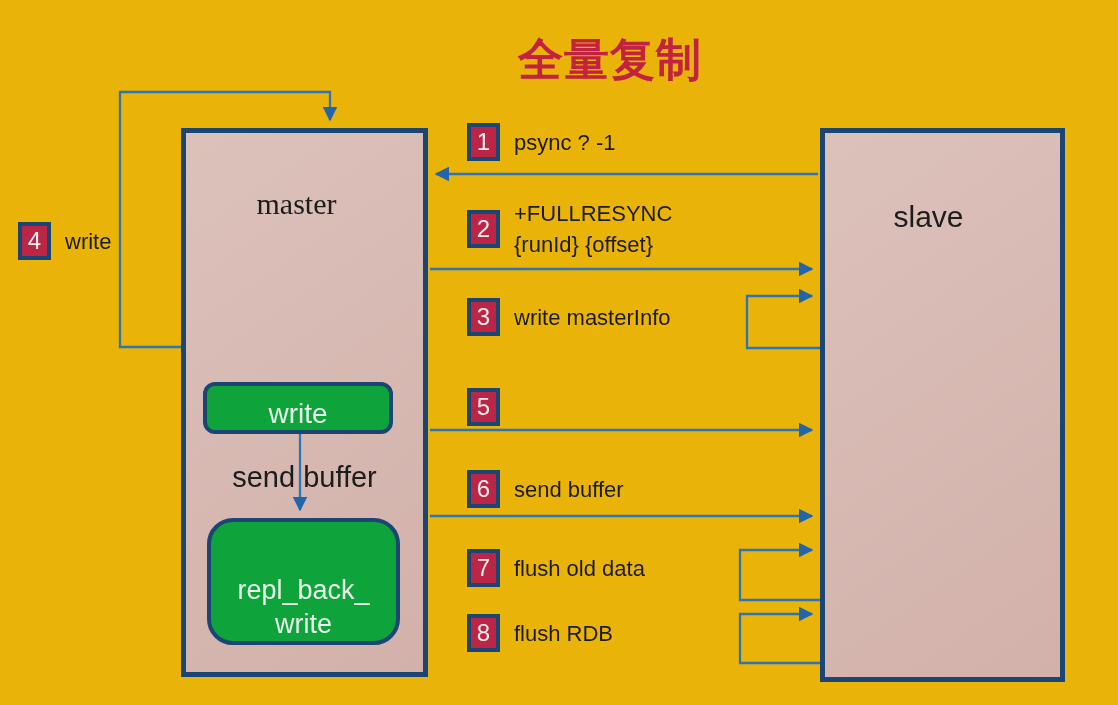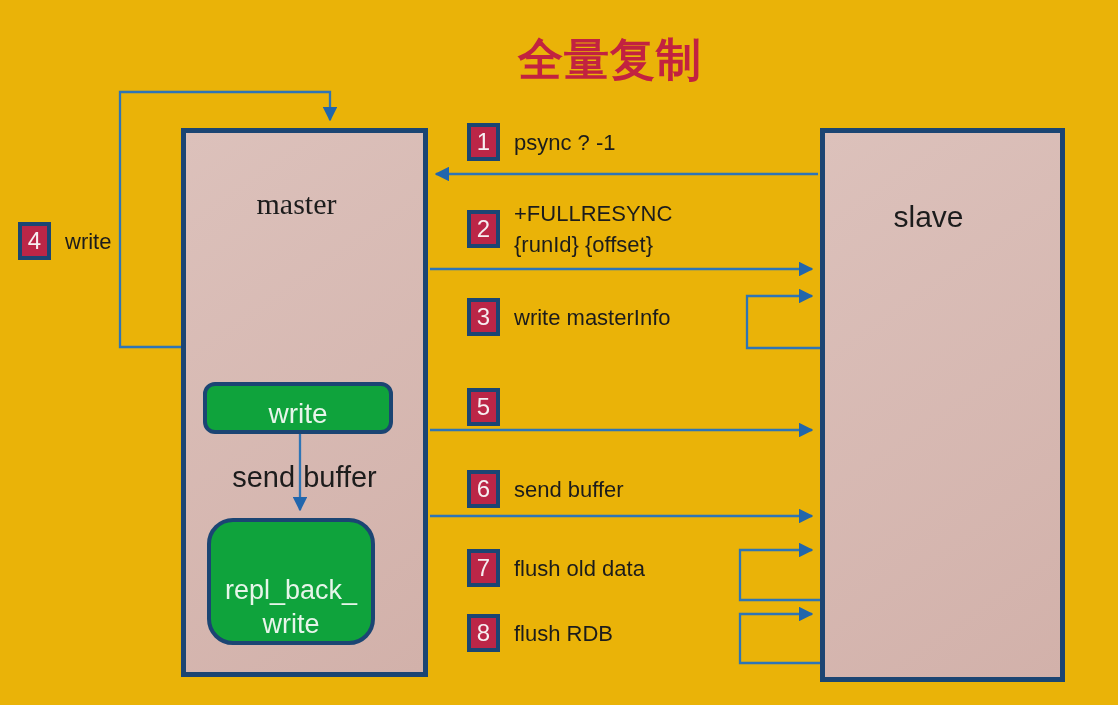--- a/index.html
+++ b/index.html
@@ -31,21 +31,21 @@
   }
   #master-label{left:181px; top:187px; width:231px;font-family:Liberation Serif, serif;}
   #slave-label{left:792px; top:200px; width:273px;}
   .green-box{
     position:absolute; box-sizing:border-box; z-index:2;
     background:var(--green,#0fa33c); border:4px solid var(--navy,#1b4573);
     color:var(--green-text,#e7f5ea); display:flex; align-items:flex-end; justify-content:center;
     text-align:center; font-size:28px;
   }
   #write-box{left:203px; top:382px; width:190px; height:52px; border-radius:12px;}
-  #repl-box{left:207px; top:518px; width:168px; height:127px; border-radius:26px; line-height:34px; font-size:27px;}
+  #repl-box{left:207px; top:518px; width:193px; height:127px; border-radius:26px; line-height:34px; font-size:27px;}
   #send-buffer-inner{
     position:absolute; left:181px; top:461px; width:247px; text-align:center;
     font-size:29px; color:var(--text-dark,#1c1c1c); z-index:4;
   }
   .badge{
     box-sizing:border-box; width:33px; height:38px; flex:0 0 33px;
     background:var(--crimson,#bb2647); border:4px solid var(--navy,#1b4573);
     color:#f6eef0; font-size:24px; display:flex; align-items:center; justify-content:center;
     z-index:4;
   }

